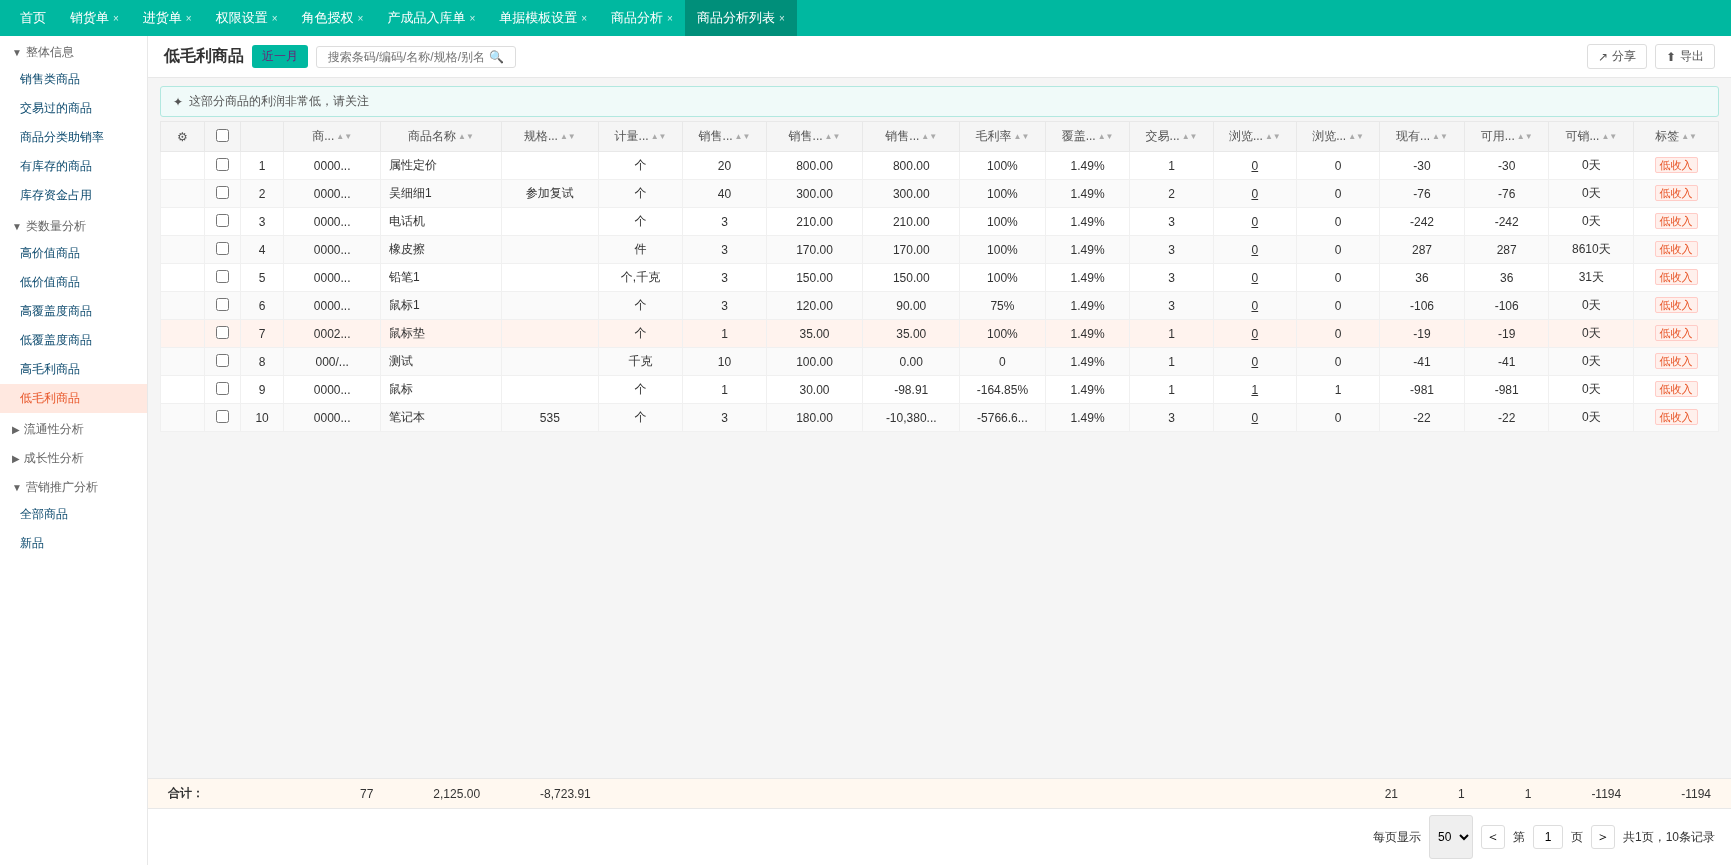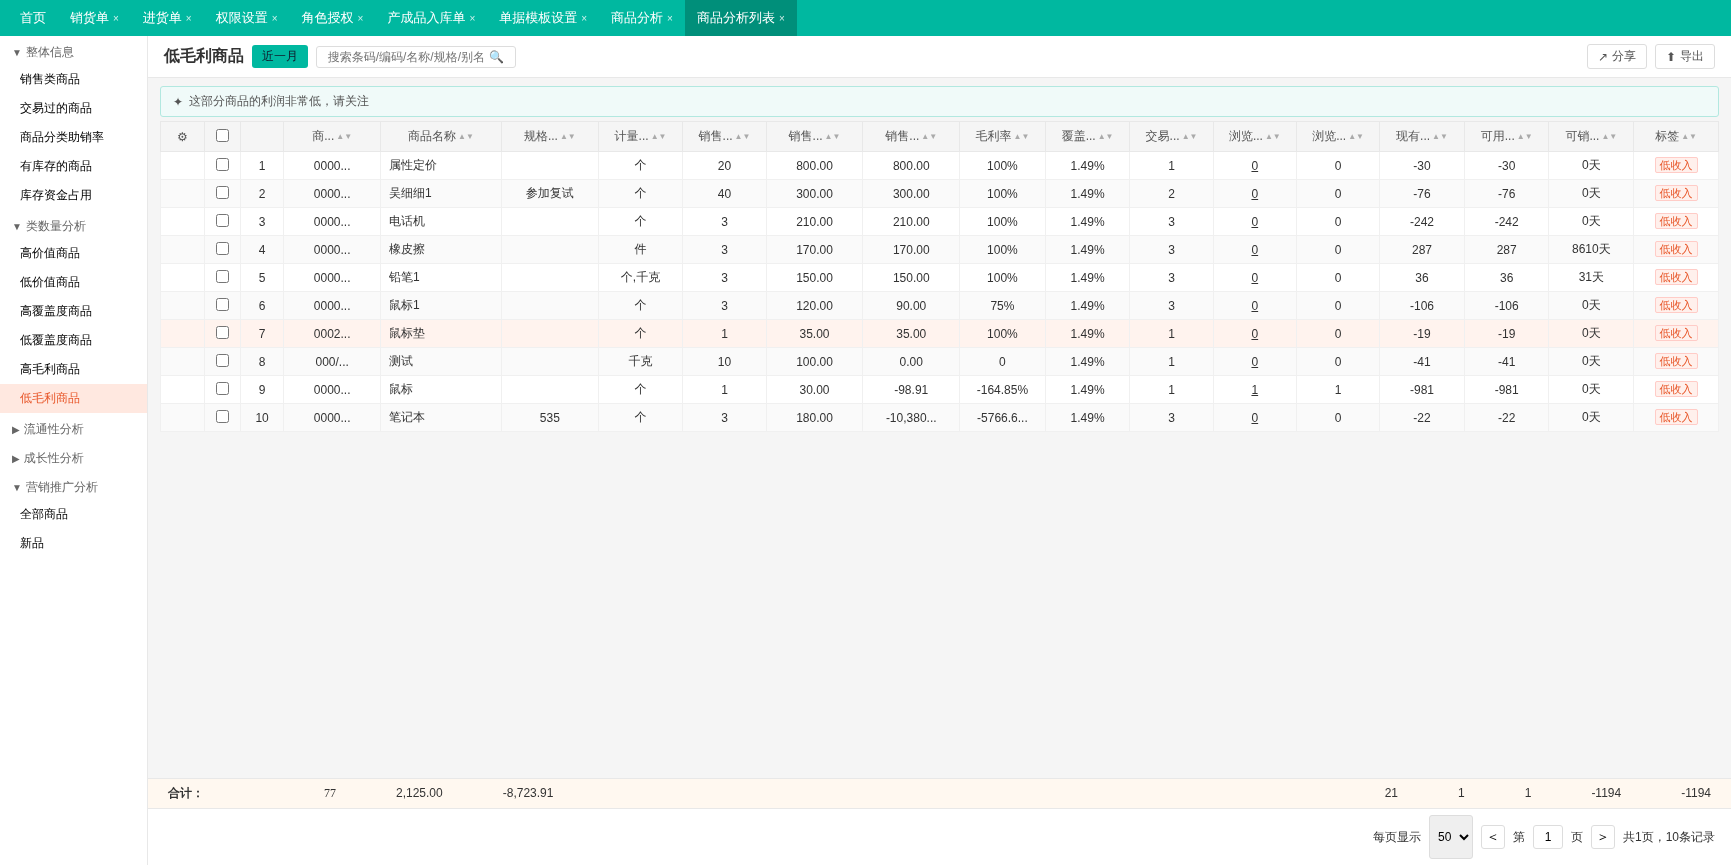--- a/index.html
+++ b/index.html
@@ -45,21 +45,21 @@
       color: #666;
       font-size: 12px;
       display: flex;
       align-items: center;
       cursor: pointer;
     }
     .sidebar-group-title .arrow { margin-right: 4px; font-size: 10px; }
     .sidebar-item {
       padding: 6px 12px 6px 20px;
       cursor: pointer;
-      color: #000000;
+      color: #0c4a6e;
       font-size: 12px;
     }
     .sidebar-item.active { background: #ffe8e0; color: #e8572a; }
 
     
     .content-area {
       flex: 1;
       display: flex;
       flex-direction: column;
       overflow: hidden;
@@ -75,21 +75,21 @@
       border-bottom: 1px solid #e8e8e8;
       gap: 8px;
     }
     .page-title {
       font-size: 16px;
       font-weight: bold;
       color: #333;
     }
     .filter-btn {
       background: #00b8a0;
-      color: #0f172a;
+      color: #701a75;
       border: none;
       border-radius: 3px;
       padding: 3px 10px;
       cursor: pointer;
       font-size: 12px;
     }
     .search-box {
       border: 1px solid #ddd;
       border-radius: 3px;
       padding: 3px 8px;
@@ -714,21 +714,21 @@
       <td class="text-red">0天</td>
       <td><span class="tag-badge">低收入</span></td>
     </tr>
           </tbody>
       </table>
     </div>
 
     <div class="table-footer">
       <span class="footer-label">合计：</span>
       <div class="footer-total">
-        <span style="margin-left:80px;font-family:Liberation Serif, serif;">77</span>
+        <span style="margin-left:116px;">77</span>
         <span>2,125.00</span>
         <span>-8,723.91</span>
         <span style="flex:1;"></span>
         <span>21</span>
         <span>1</span>
         <span>1</span>
         <span>-1194</span>
         <span>-1194</span>
       </div>
     </div>

